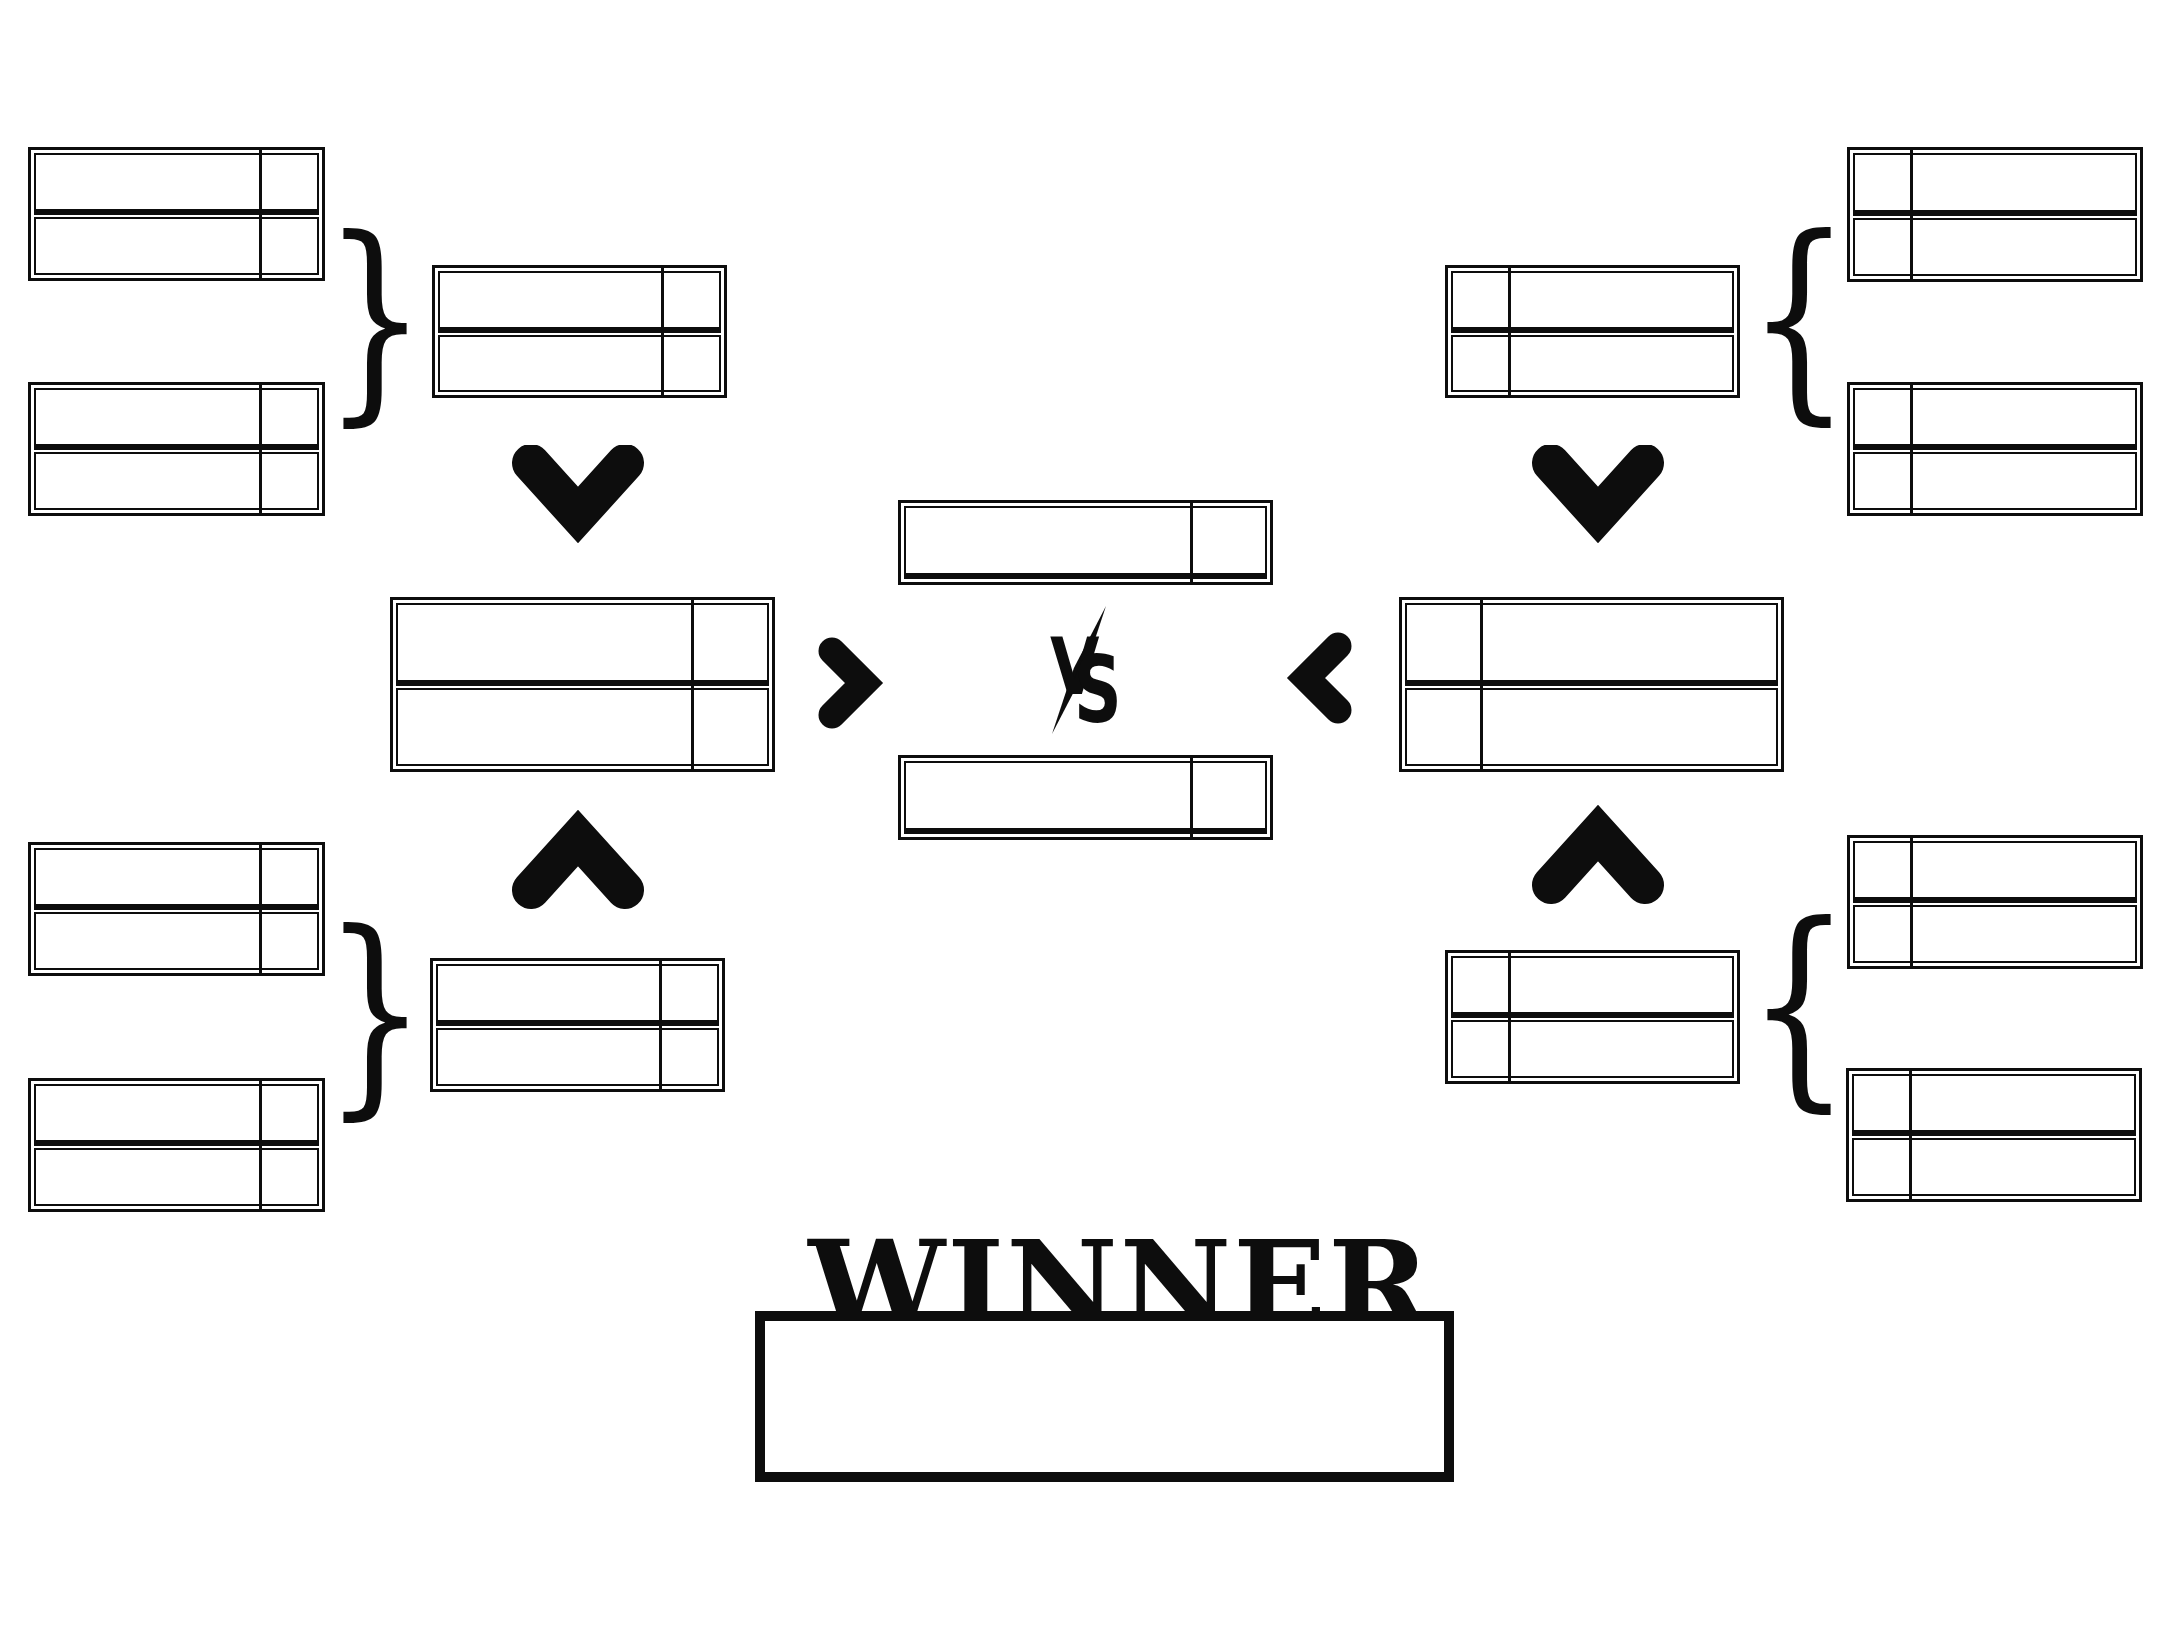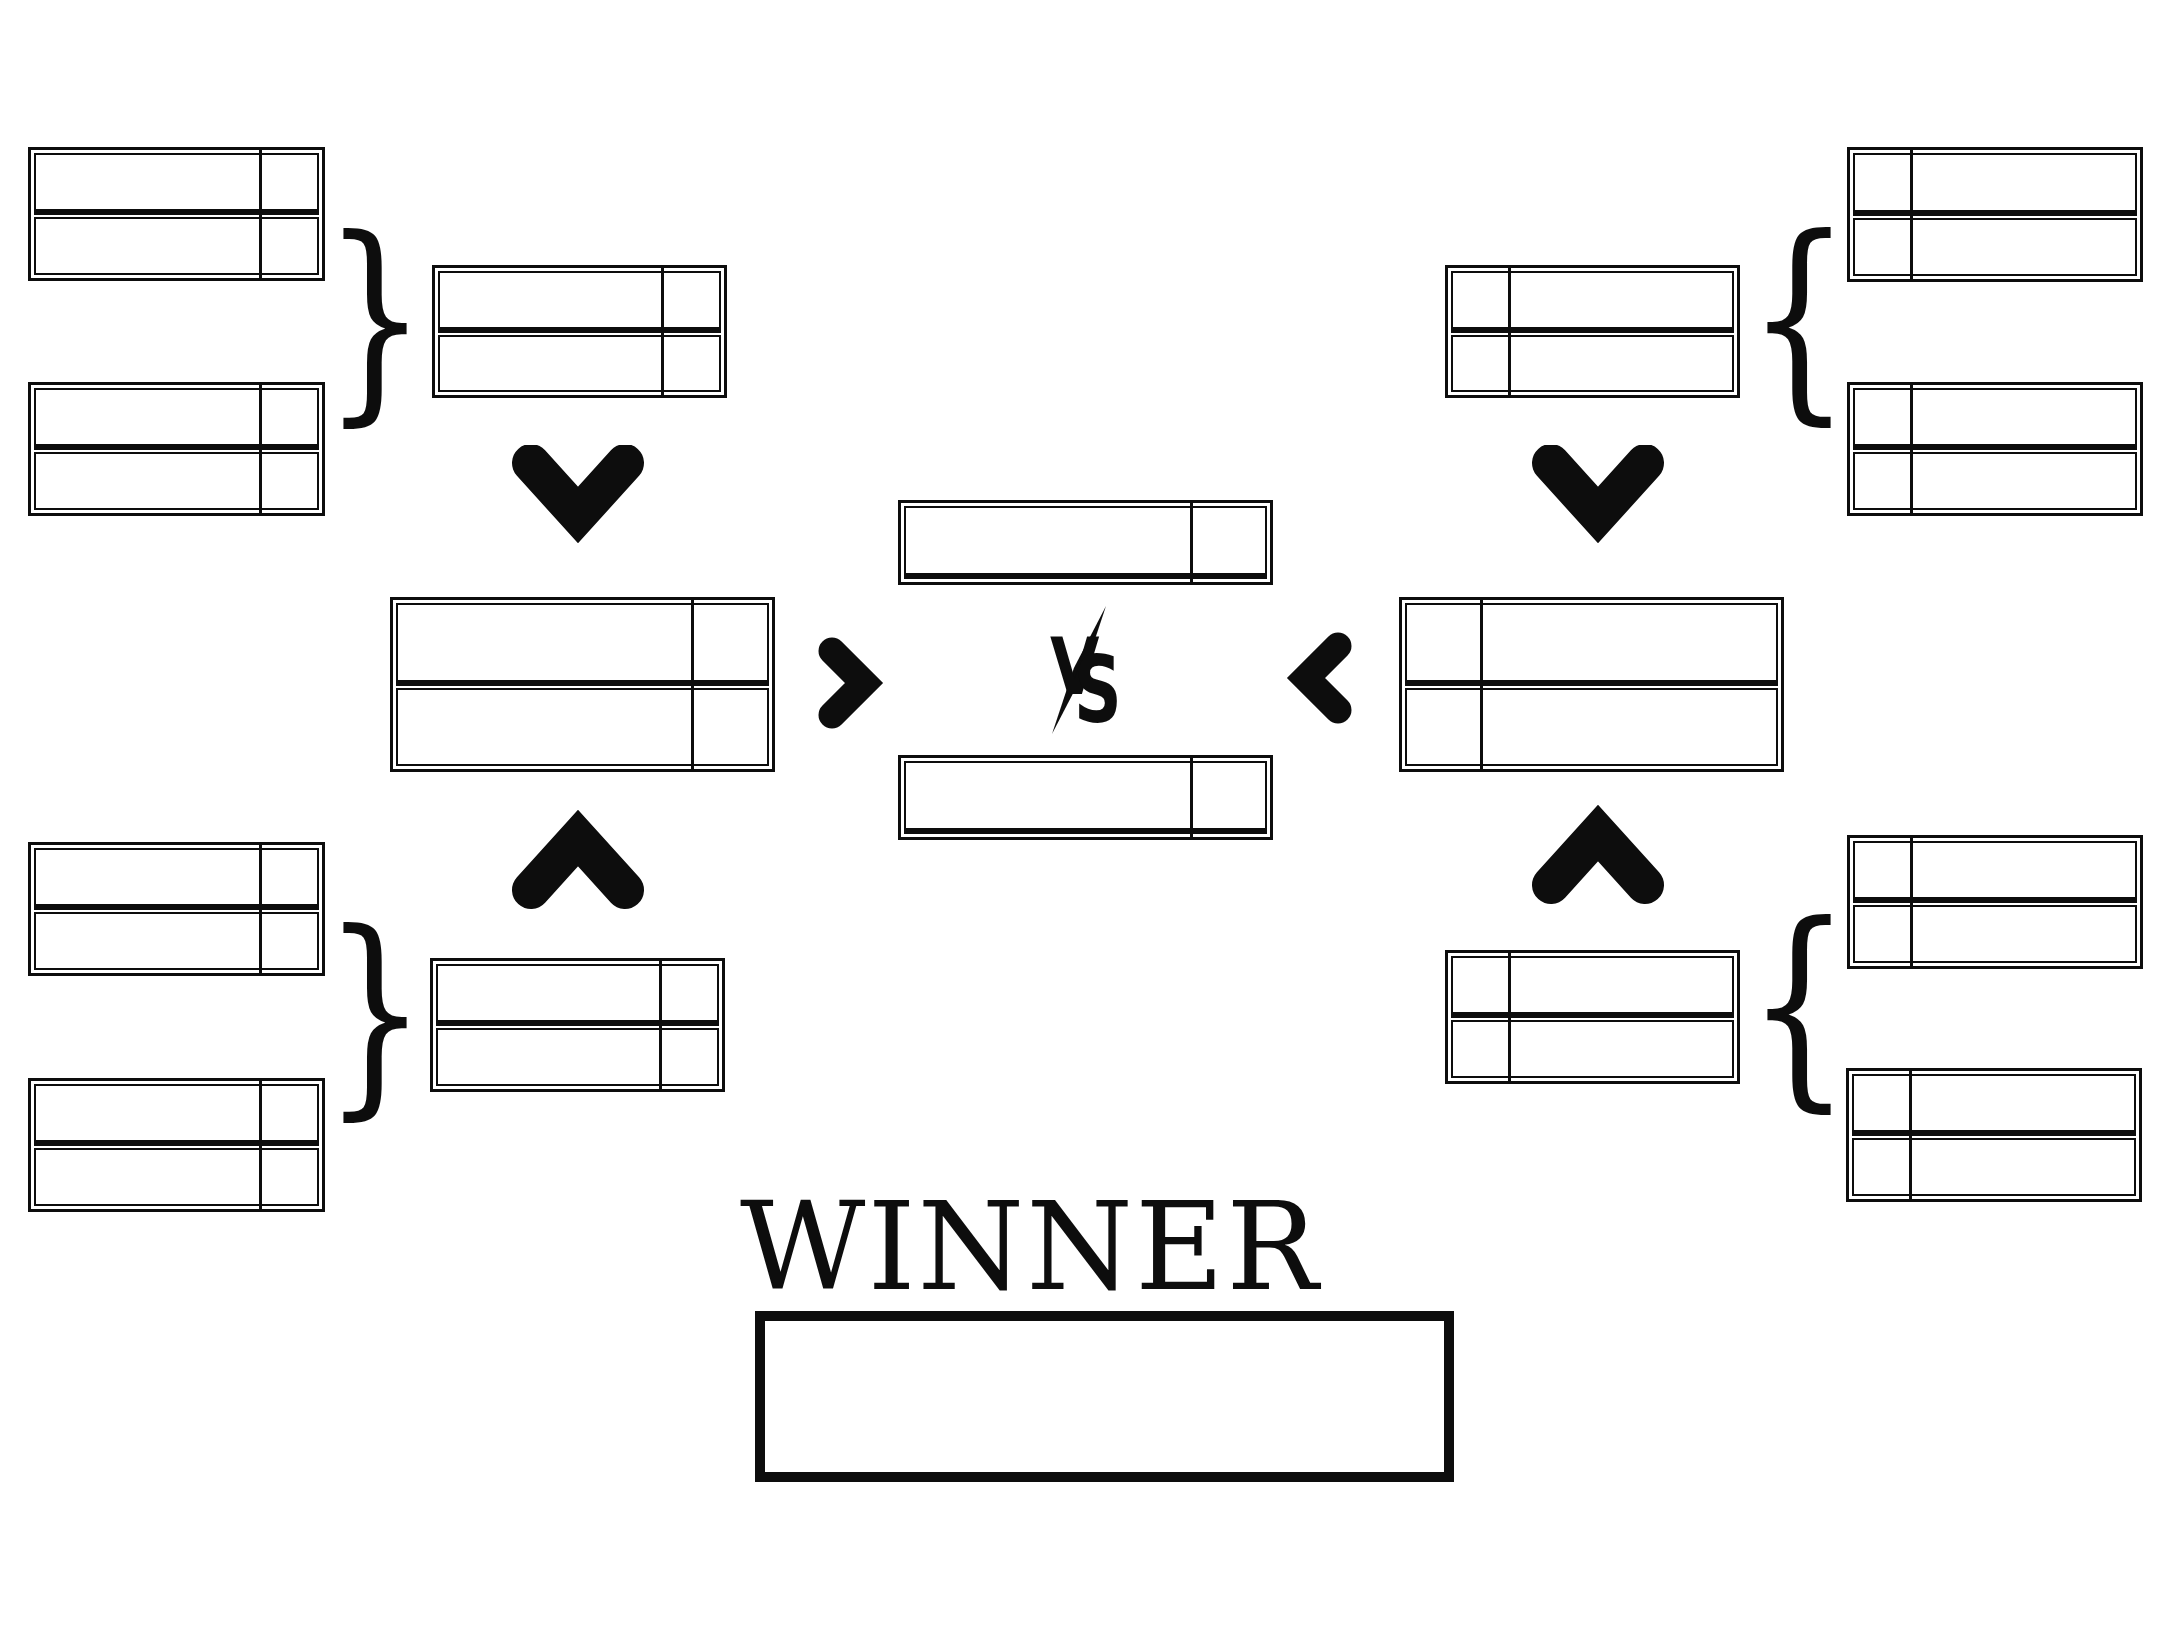--- a/index.html
+++ b/index.html
@@ -50,24 +50,24 @@
     position:absolute;
     box-sizing:border-box;
     border:10px solid var(--ink);
     background:var(--bg);
   }
   .winnerbox .team{width:100%;height:100%;}
 
   
   .winner-title{
     position:absolute;
-    left:740px;top:1186px;width:760px;
-    text-align:left;
+    left:740px;top:1224px;width:760px;
+    text-align:center;
     font-family:"DejaVu Serif", serif;
-    font-weight:400;
+    font-weight:700;
     font-size:122px;
     line-height:1;
     letter-spacing:2px;
     color:var(--ink);
     white-space:nowrap;
   }
 
   
   .brace{
     position:absolute;

